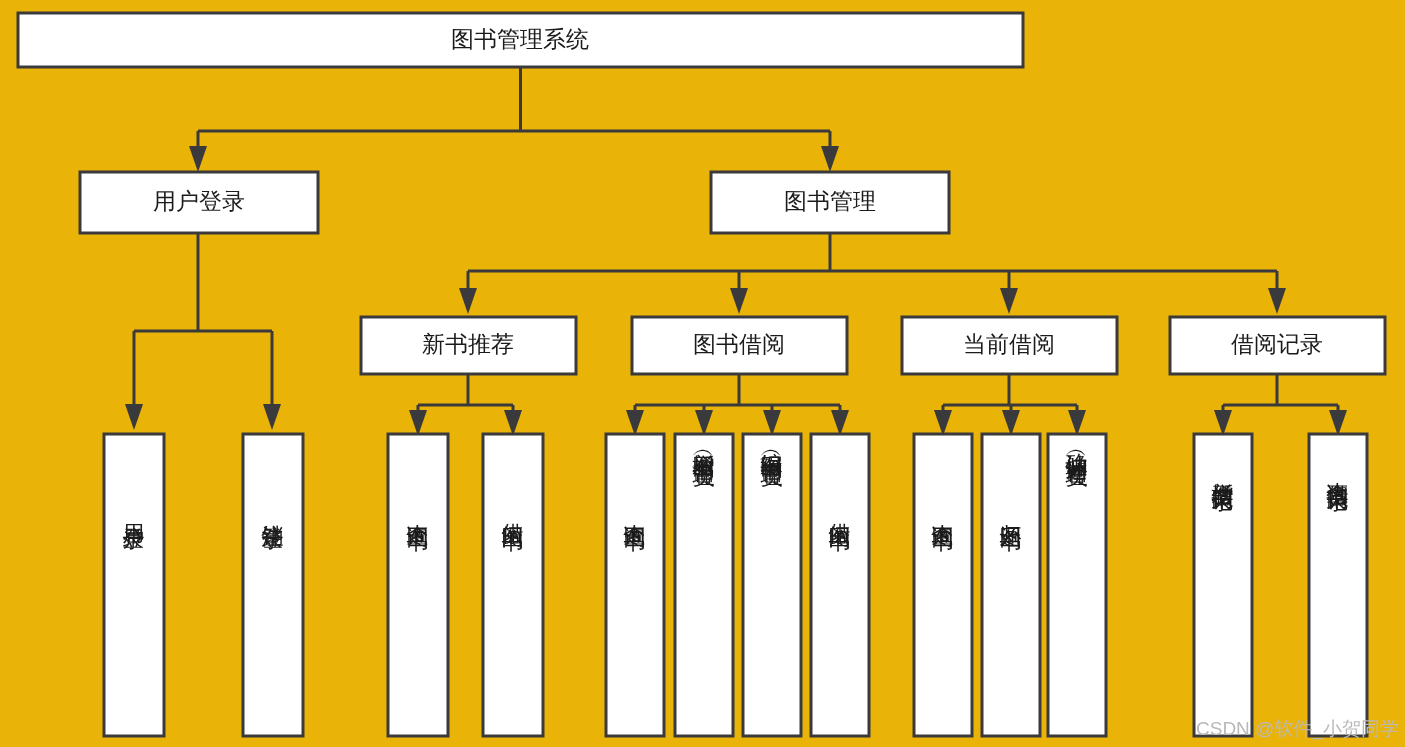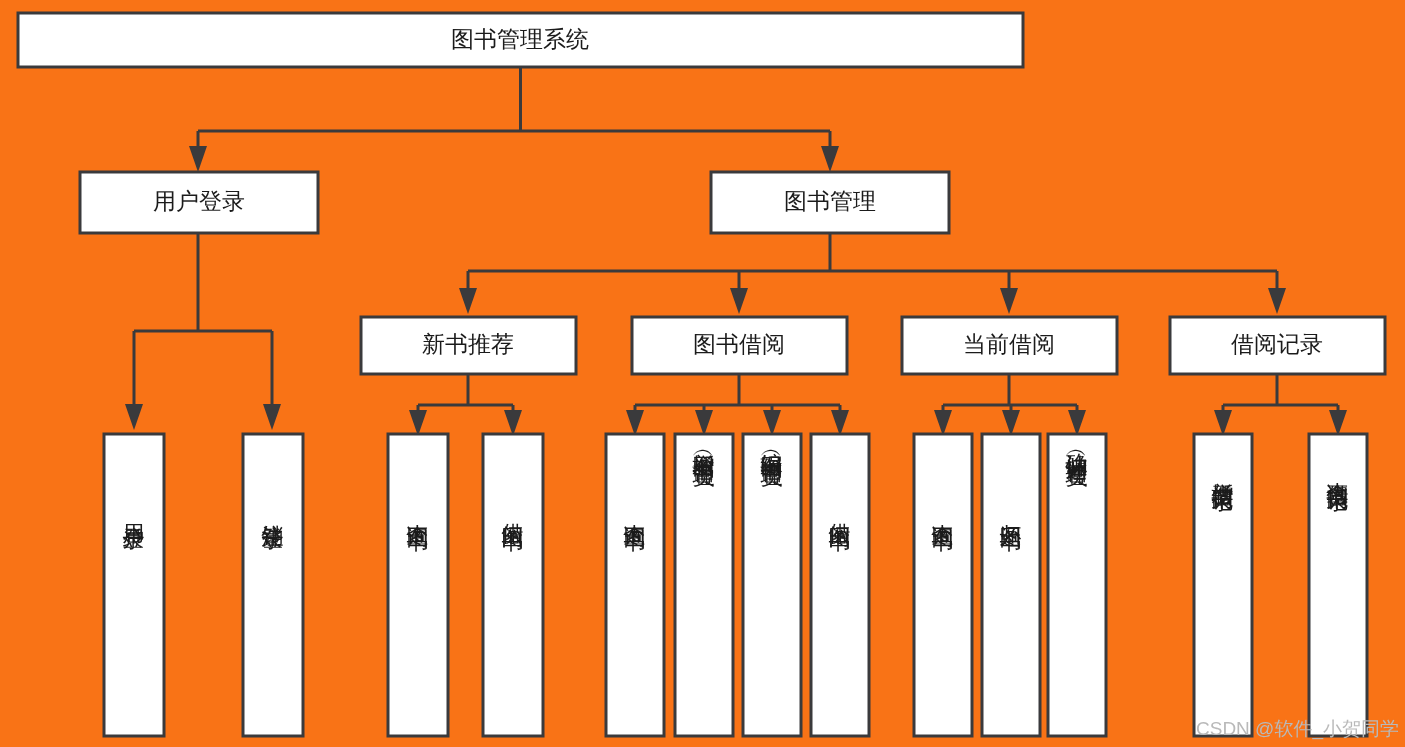--- a/index.html
+++ b/index.html
@@ -8,21 +8,21 @@
     padding: 0;
     background: #ffffff;
   }
   body {
     font-family: "Liberation Sans", "DejaVu Sans", sans-serif;
   }
   #diagram-root {
     position: relative;
     width: 1405px;
     height: 747px;
-    background: #f97316;
+    background: #eab308;
     overflow: hidden;
   }
   svg.diagram-svg {
     display: block;
     width: 1405px;
     height: 747px;
   }
   .node-box {
     fill: #ffffff;
     stroke: #3a3a3c;

